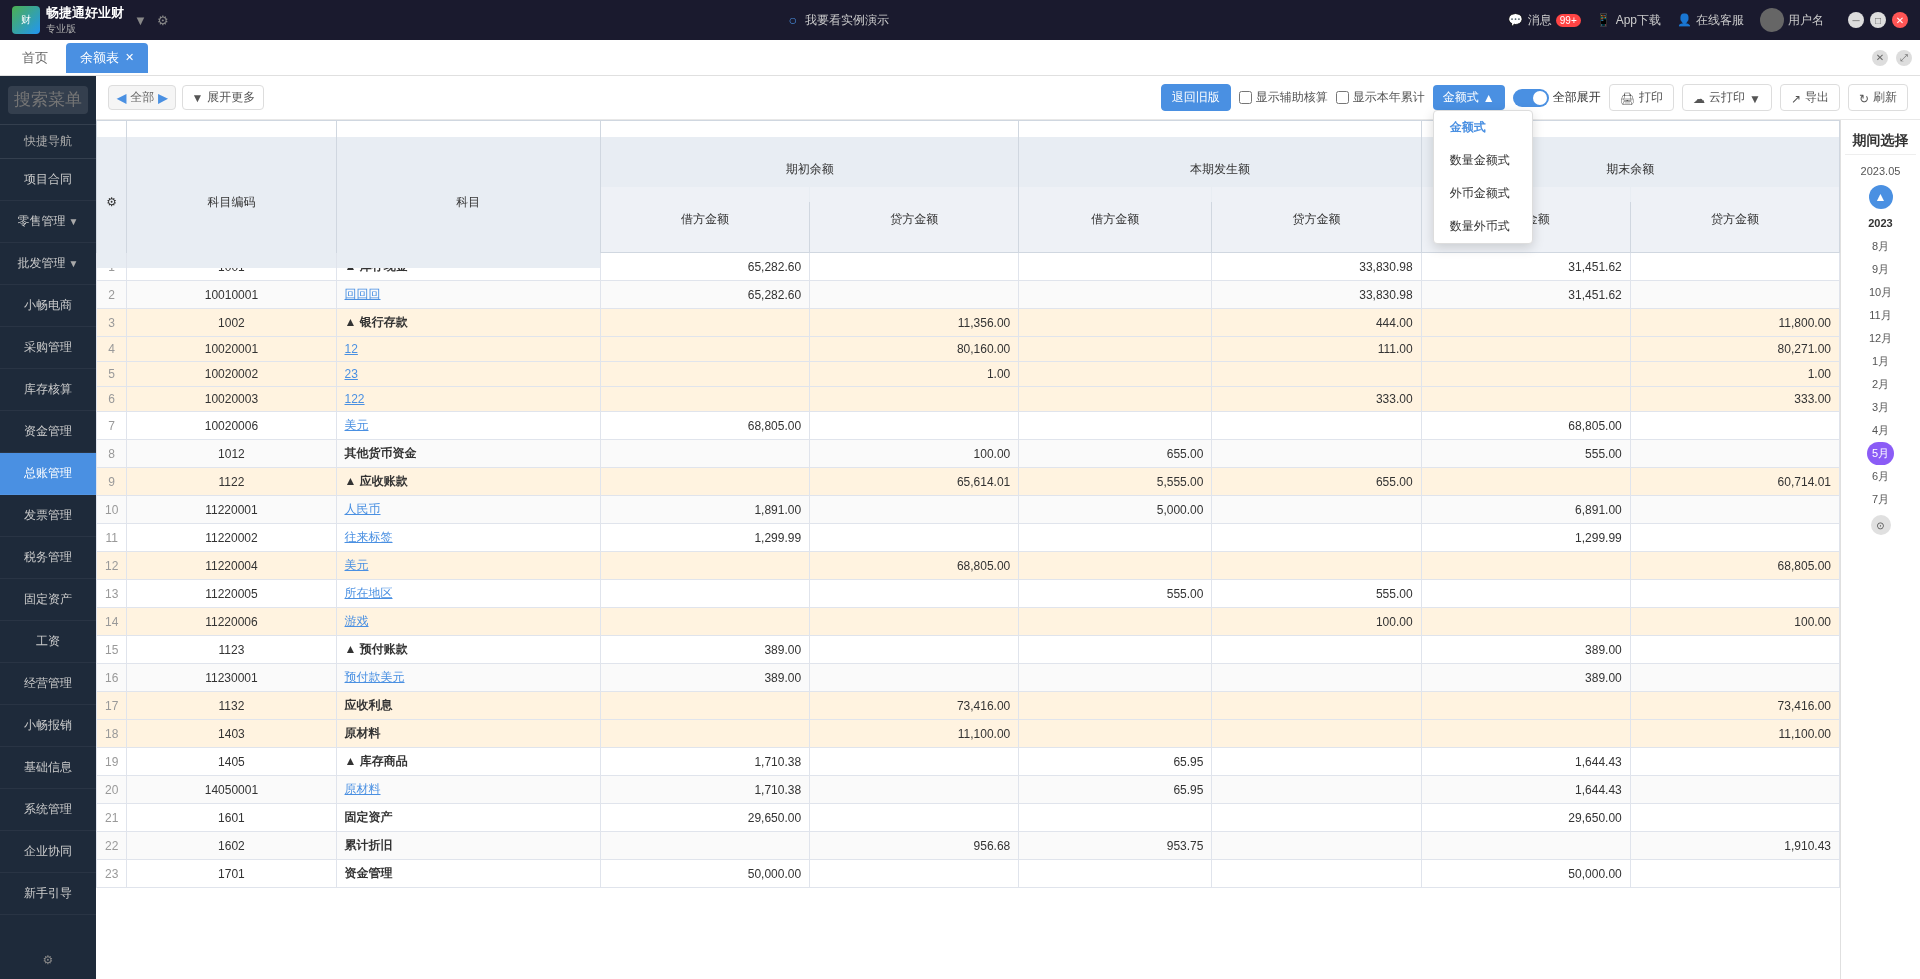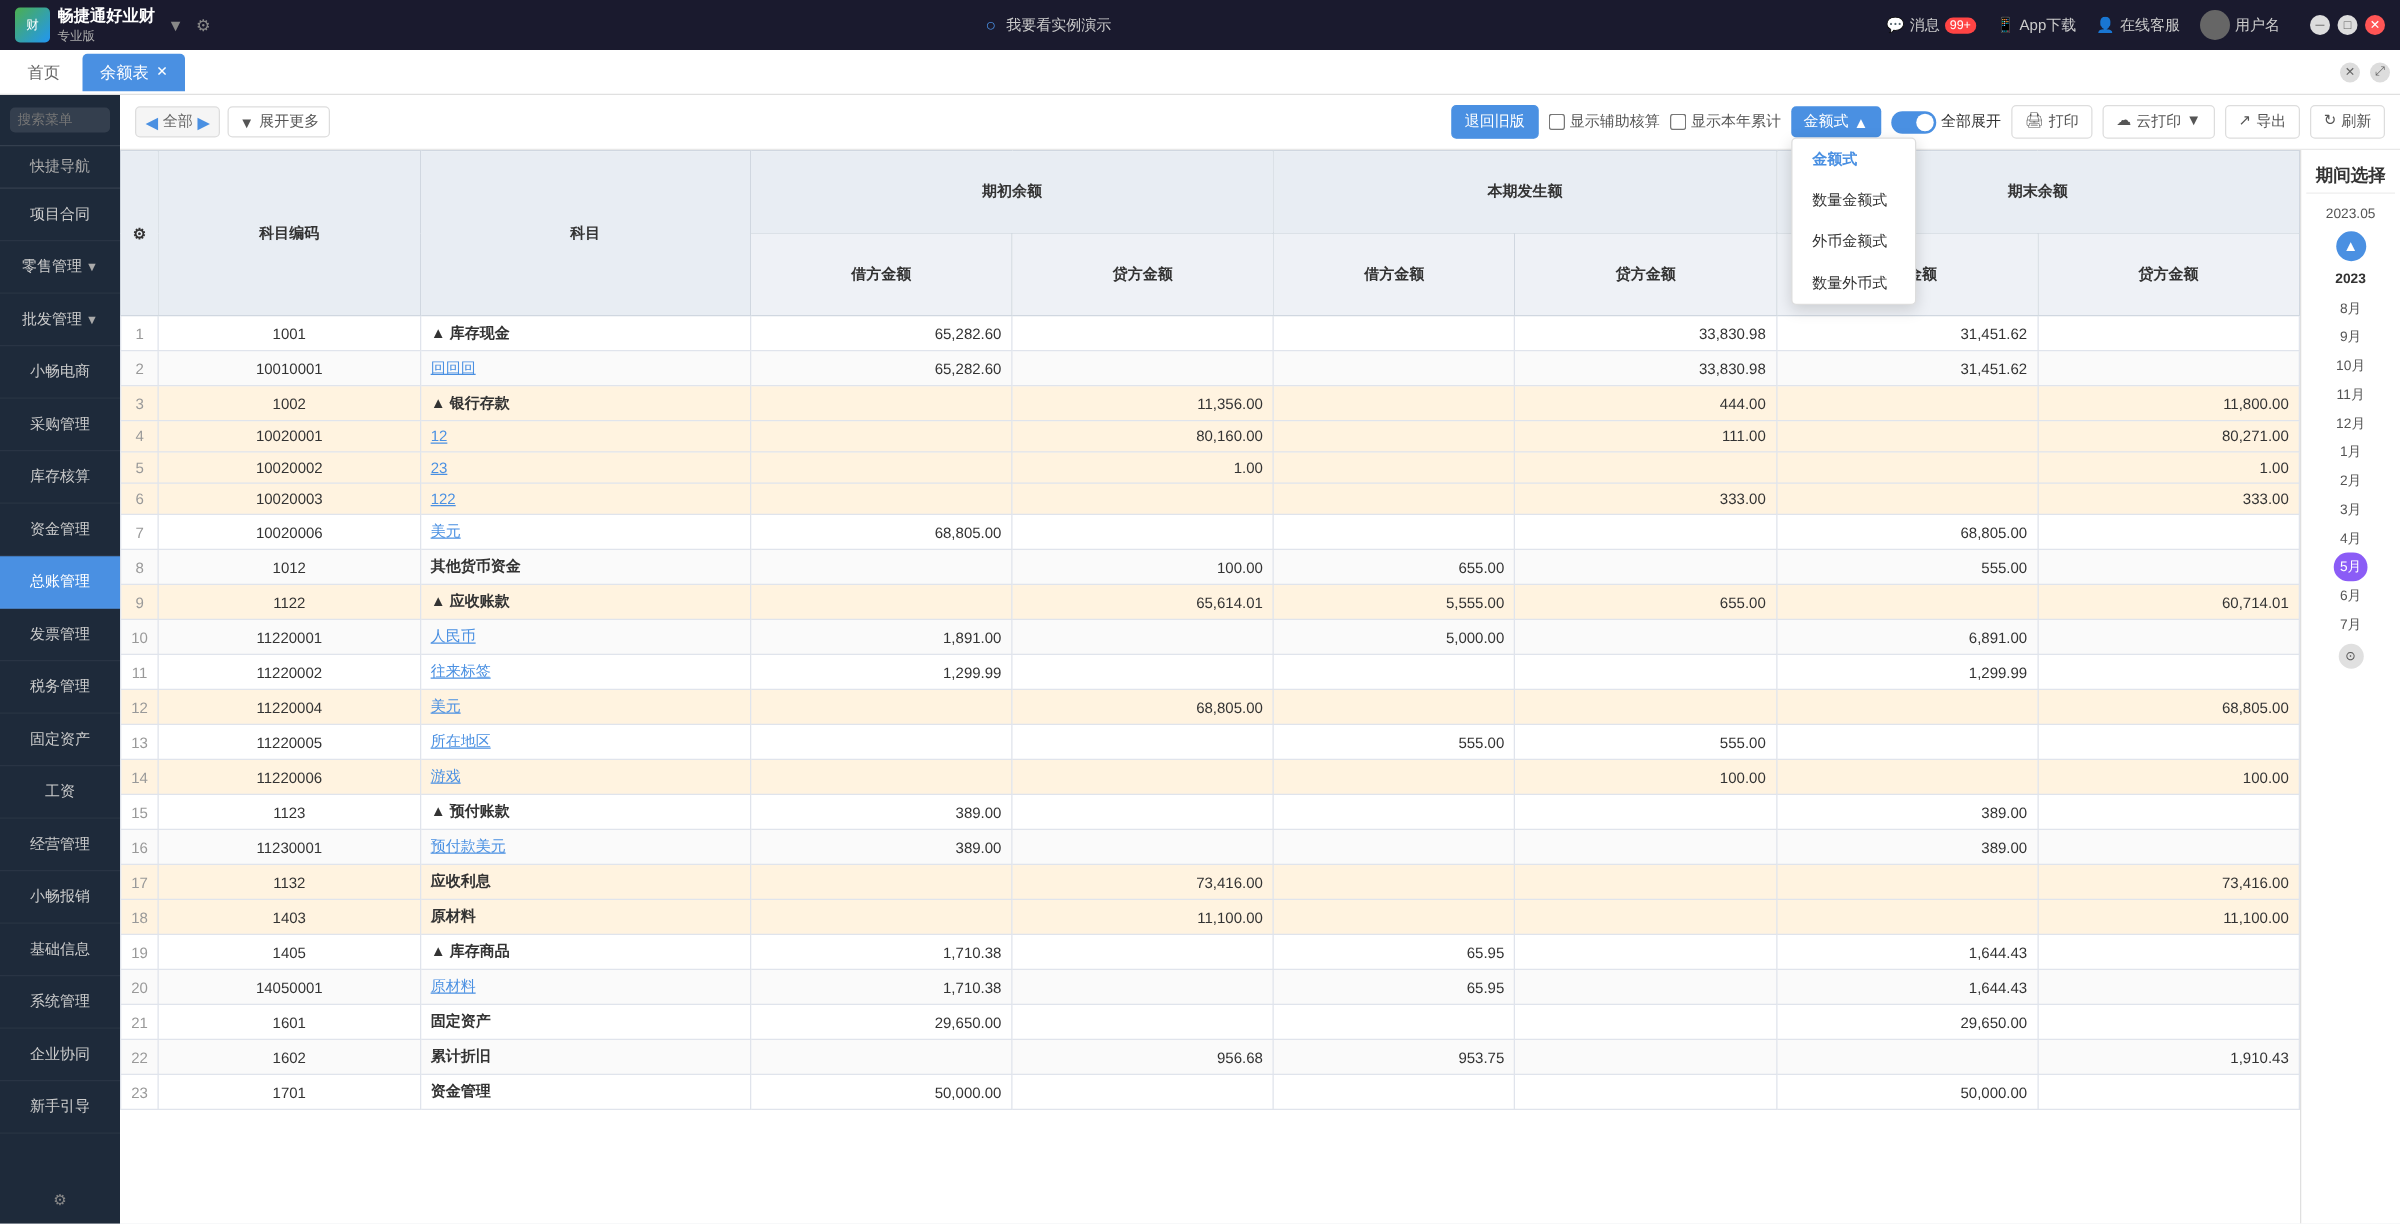--- a/index.html
+++ b/index.html
@@ -25,50 +25,50 @@
     .win-btn { width: 16px; height: 16px; border-radius: 50%; display: flex; align-items: center; justify-content: center; cursor: pointer; font-size: 10px; background: #ddd; color: #666; }
 
     
     .main-layout { display: flex; height: calc(100vh - 76px); }
 
     
     .sidebar { width: 96px; background: #1e2a3a; color: #ccc; display: flex; flex-direction: column; overflow-y: auto; }
     .sidebar-item { padding: 12px 8px; text-align: center; font-size: 12px; cursor: pointer; border-bottom: 1px solid rgba(255,255,255,0.05); font-family: Liberation Serif, serif; }
     .sidebar-item.active { background: #4a90e2; color: white; }
     .sidebar-search { padding: 10px 8px; border-bottom: 1px solid rgba(255,255,255,0.1); }
-    .sidebar-search input { width: 100%; background: rgba(255,255,255,0.1); border: none; border-radius: 4px; padding: 4px 6px; color: white; font-size: 11px; outline: none; }
+    .sidebar-search input { width: 100%; background: rgba(255,255,255,0.1); border: none; border-radius: 4px; padding: 4px 6px; color: white; font-size: 17px; outline: none; }
     .sidebar-bottom { margin-top: auto; padding: 12px 8px; text-align: center; cursor: pointer; color: #888; }
 
     
     .content { flex: 1; display: flex; flex-direction: column; overflow: hidden; background: #f5f5f5; }
 
     
     .toolbar { background: white; padding: 8px 12px; display: flex; align-items: center; gap: 8px; border-bottom: 1px solid #e8e8e8; flex-wrap: wrap; }
     .toolbar-left { display: flex; align-items: center; gap: 6px; }
     .breadcrumb { display: flex; align-items: center; gap: 4px; font-size: 12px; color: #666; background: #f5f5f5; border: 1px solid #ddd; border-radius: 4px; padding: 3px 8px; }
     .breadcrumb-arrow { color: #4a90e2; font-weight: bold; }
     .expand-btn { display: flex; align-items: center; gap: 4px; border: 1px solid #ddd; border-radius: 4px; padding: 3px 8px; font-size: 12px; cursor: pointer; color: #555; background: white; }
     .toolbar-right { margin-left: auto; display: flex; align-items: center; gap: 8px; }
-    .btn { padding: 4px 10px; border-radius: 4px; font-size: 12px; cursor: pointer; border: 1px solid #ddd; background: white; color: #555; display: flex; align-items: flex-start; gap: 4px; }
+    .btn { padding: 4px 10px; border-radius: 4px; font-size: 12px; cursor: pointer; border: 1px solid #ddd; background: white; color: #555; display: flex; align-items: flex-end; gap: 4px; }
     .btn-primary { background: #4a90e2; color: white; border-color: #4a90e2; }
     .checkbox-label { display: flex; align-items: center; gap: 4px; font-size: 12px; color: #555; cursor: pointer; }
     .toggle-switch { width: 36px; height: 18px; background: #4a90e2; border-radius: 9px; position: relative; cursor: pointer; }
     .toggle-switch::after { content: ''; width: 14px; height: 14px; background: white; border-radius: 50%; position: absolute; right: 2px; top: 2px; }
 
     
     .dropdown-wrapper { position: relative; }
     .dropdown-btn { background: #4a90e2; color: white; border: none; padding: 4px 10px; border-radius: 4px; font-size: 12px; cursor: pointer; display: flex; align-items: center; gap: 4px; }
     .dropdown-menu { position: absolute; top: 100%; left: 0; background: white; border: 1px solid #ddd; border-radius: 4px; box-shadow: 0 4px 12px rgba(0,0,0,0.15); z-index: 100; min-width: 100px; }
     .dropdown-item { padding: 8px 16px; cursor: pointer; font-size: 12px; color: #333; white-space: nowrap; }
     .dropdown-item.selected { color: #4a90e2; font-weight: bold; }
 
     
     .table-wrapper { flex: 1; overflow: auto; background: white; margin: 0; }
     table { width: 100%; border-collapse: collapse; font-size: 12px; }
-    thead th { background: #e8edf3; border: 1px solid #d0d7e0; padding: 24px 8px; text-align: center; font-weight: bold; color: #333; position: sticky; top: 0; z-index: 10; }
+    thead th { background: #e8edf3; border: 1px solid #d0d7e0; padding: 24px 8px; text-align: center; font-weight: normal; color: #333; position: sticky; top: 16px; z-index: 10; }
     thead th.sub { background: #eef1f6; }
     tbody td { border: 1px solid #e0e4ec; padding: 5px 8px; white-space: nowrap; }
     tbody tr:nth-child(even) { background: #fafafa; }
     .text-right { text-align: right; }
     .account-code { text-align: center; }
     .account-name { color: #4a90e2; text-decoration: underline; cursor: pointer; }
     .highlighted { background: #fff3e0 !important; color: #333; }
     .row-num { color: #999; text-align: center; }
 
     

